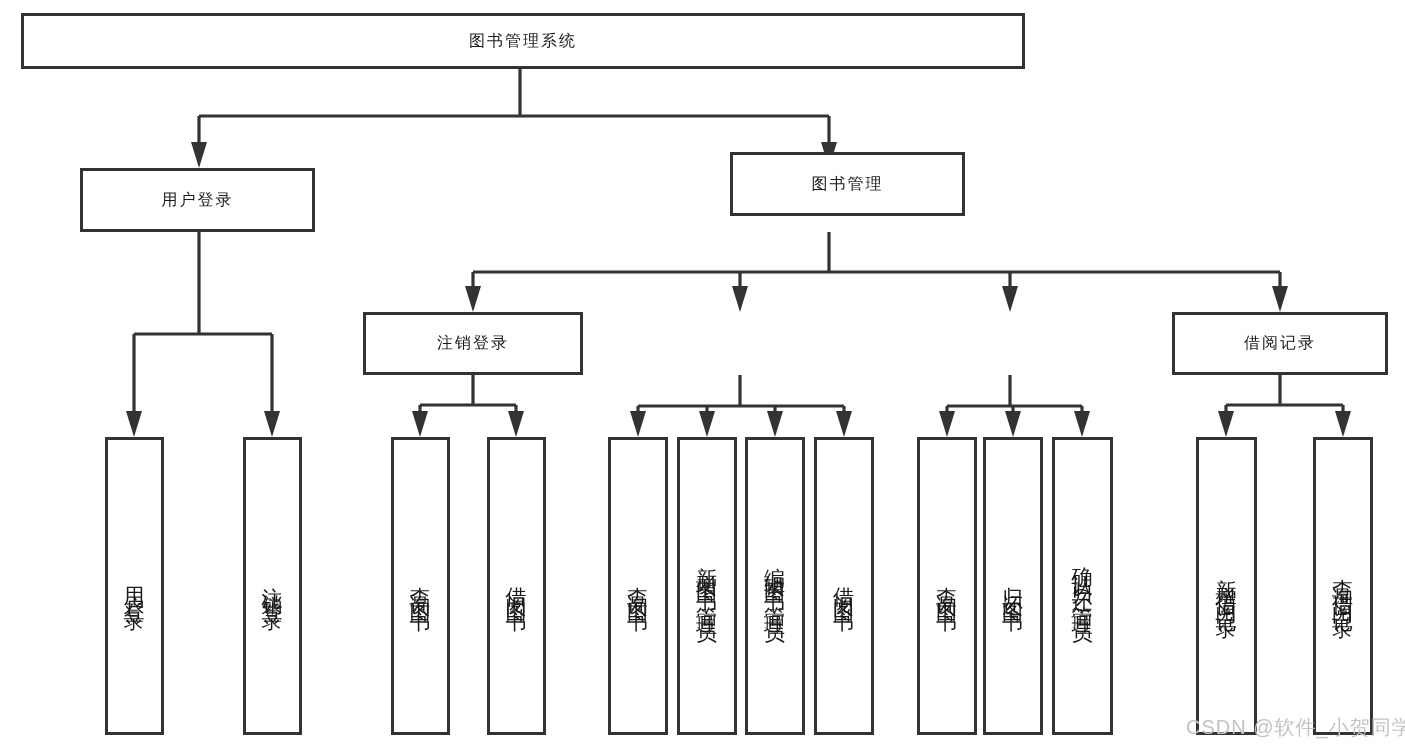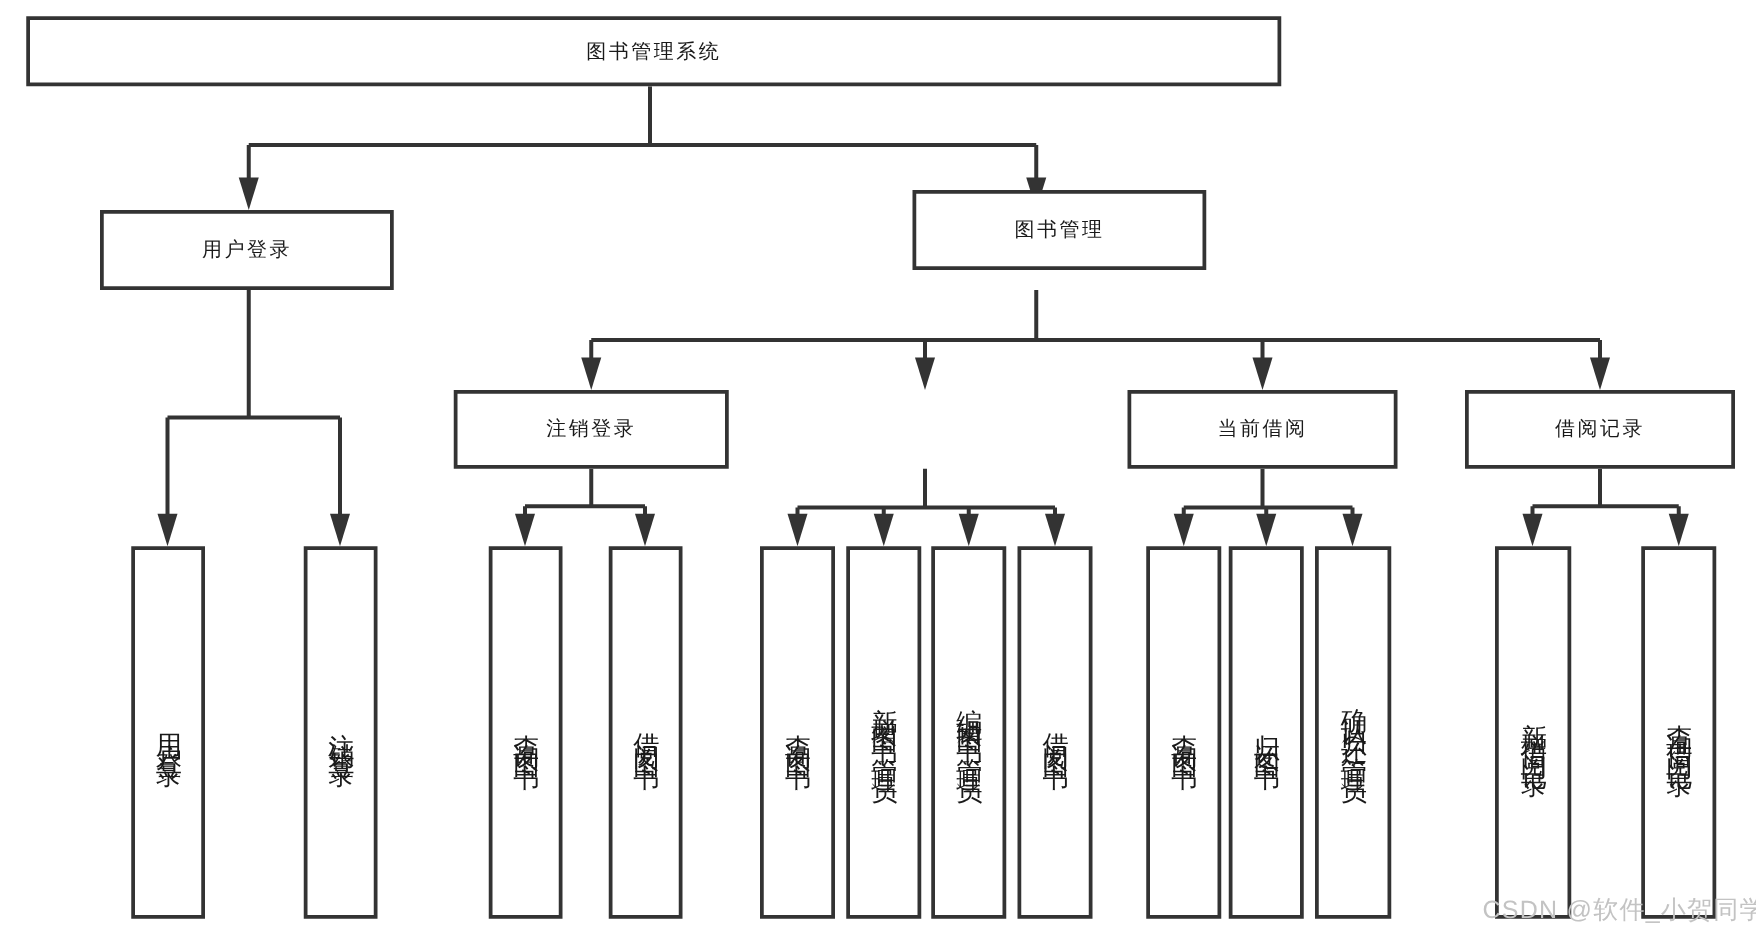--- a/index.html
+++ b/index.html
@@ -82,21 +82,20 @@
     <polygon points="1218,411 1234,411 1226,437"></polygon>
     <polygon points="1335,411 1351,411 1343,437"></polygon>
   </svg>
 
   <div class="box" style="left:21px;top:13px;width:1004px;height:56px;">图书管理系统</div>
 
   <div class="box" style="left:80px;top:168px;width:235px;height:64px;">用户登录</div>
   <div class="box" style="left:712px;top:152px;width:235px;height:64px;margin-left:18px;">图书管理</div>
 
   <div class="box" style="left:363px;top:312px;width:220px;height:63px;">注销登录</div>
-  <div class="box" style="left:902px;top:312px;width:216px;height:63px;">当前借阅</div>
   <div class="box" style="left:1172px;top:312px;width:216px;height:63px;">借阅记录</div>
 
   <div class="box vbox" style="left:105px;top:437px;width:59px;height:298px;">用户登录</div>
   <div class="box vbox" style="left:243px;top:437px;width:59px;height:298px;">注销登录</div>
 
   <div class="box vbox" style="left:391px;top:437px;width:59px;height:298px;">查询图书</div>
   <div class="box vbox" style="left:487px;top:437px;width:59px;height:298px;">借阅图书</div>
 
   <div class="box vbox" style="left:608px;top:437px;width:60px;height:298px;">查询图书</div>
   <div class="box vbox" style="left:677px;top:437px;width:60px;height:298px;">新增图书（管理员）</div>

